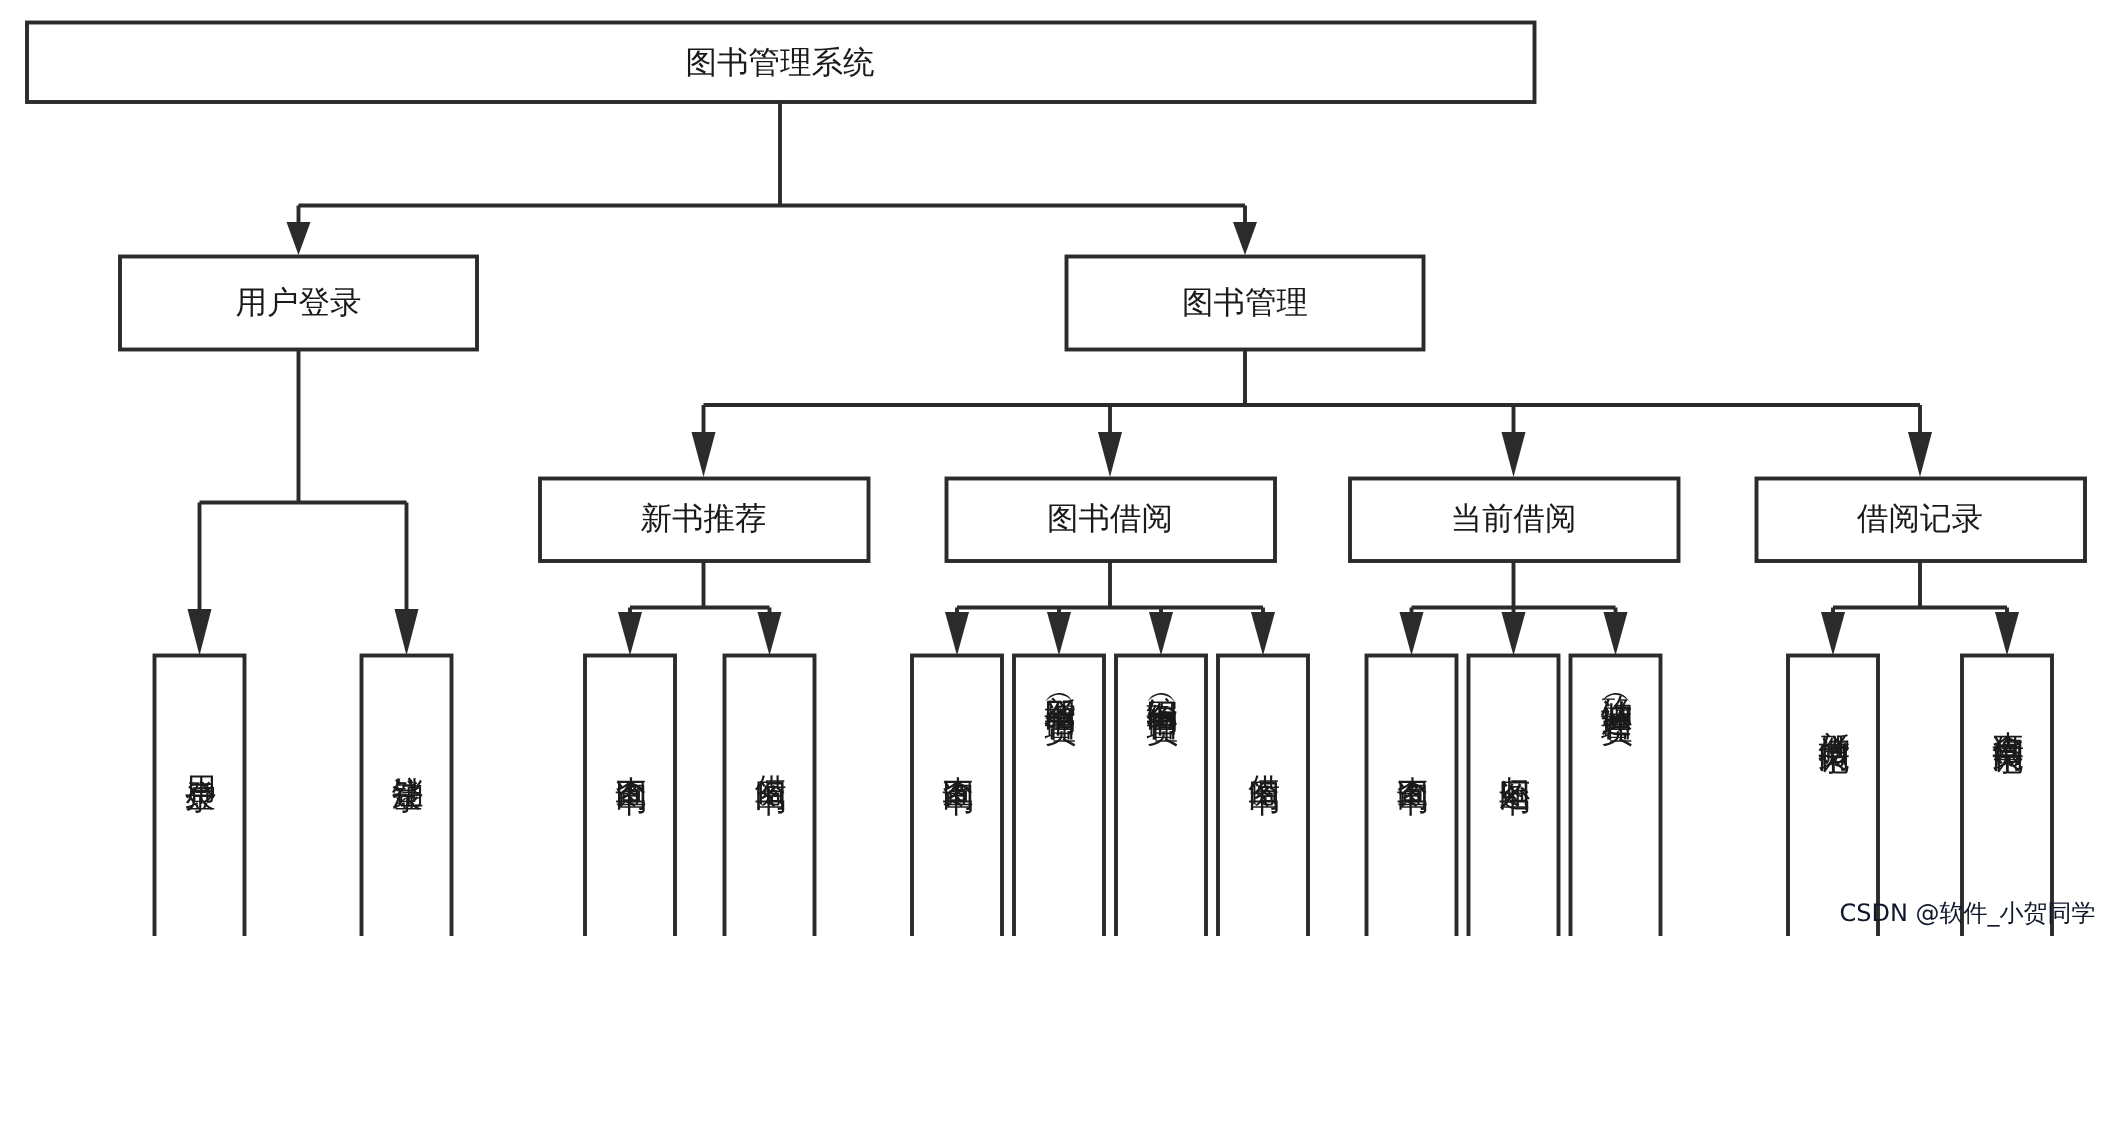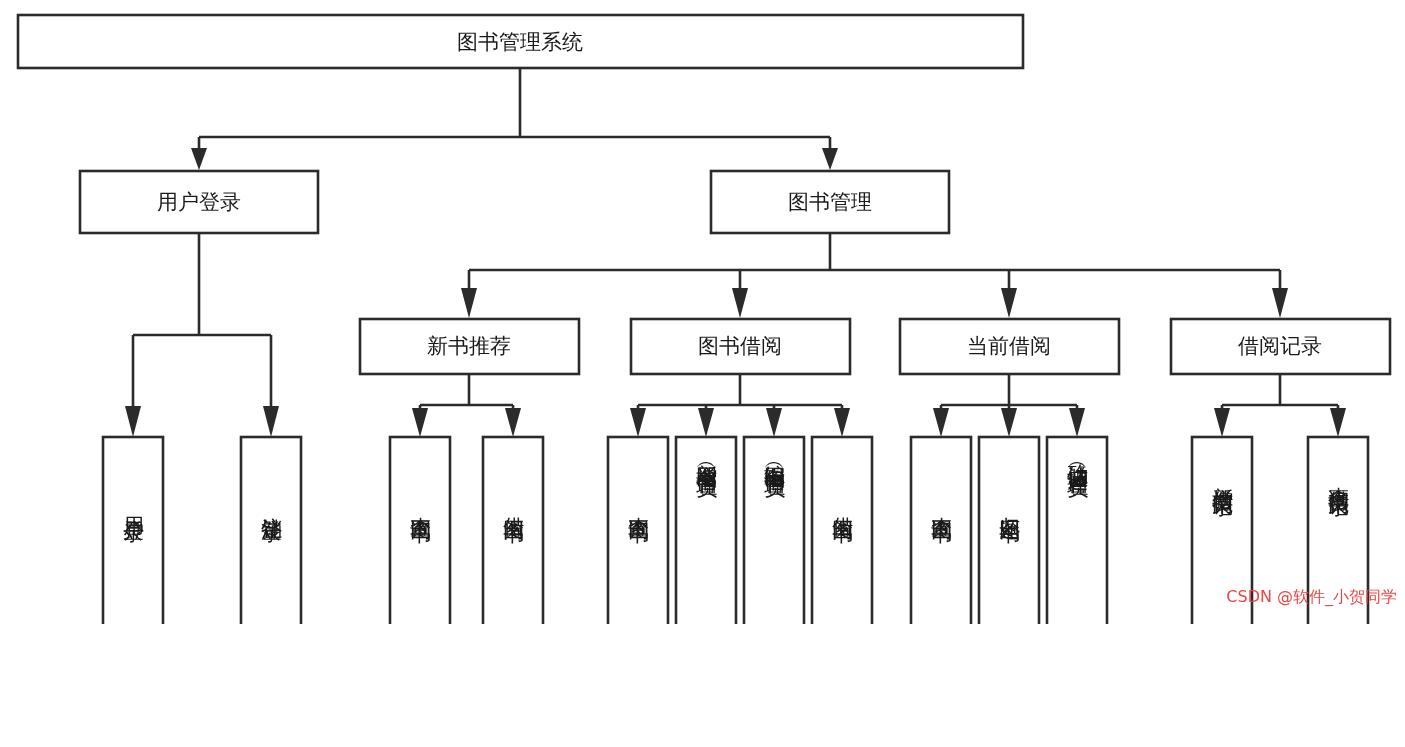--- a/index.html
+++ b/index.html
@@ -63,24 +63,24 @@
   }
   .vlabel-wrap {
     position: absolute;
     display: flex;
     align-items: flex-start;
     justify-content: center;
   }
   .watermark {
     position: absolute;
     right: 8px;
-    bottom: 16px;
+    bottom: 4px;
     font-family: "DejaVu Sans", "Liberation Sans", sans-serif;
     font-size: 16px;
-    color: #ef4444;
+    color: #0f172a;
     white-space: nowrap;
     user-select: none;
   }
 </style>
 </head>
 <body>
 
 <div id="diagram-root">
 
   <svg id="flow-svg" viewBox="0 0 1405 747">

